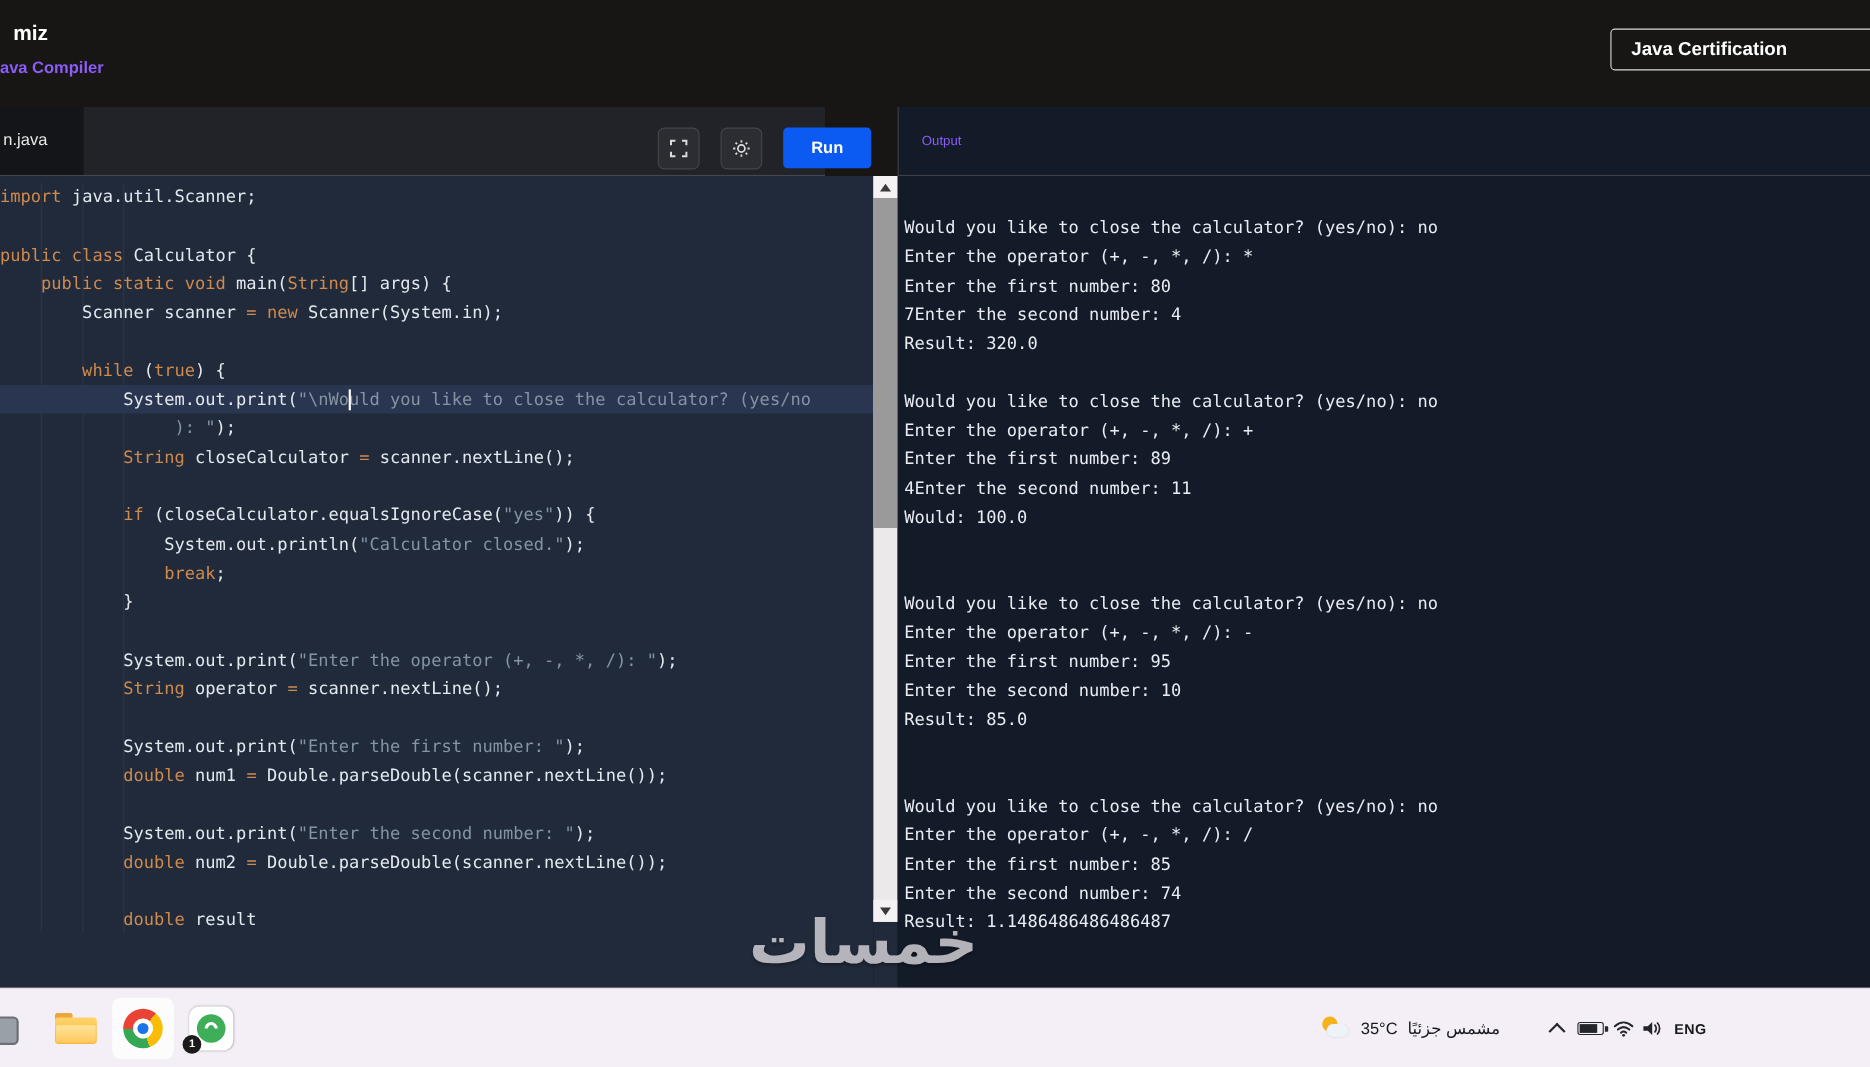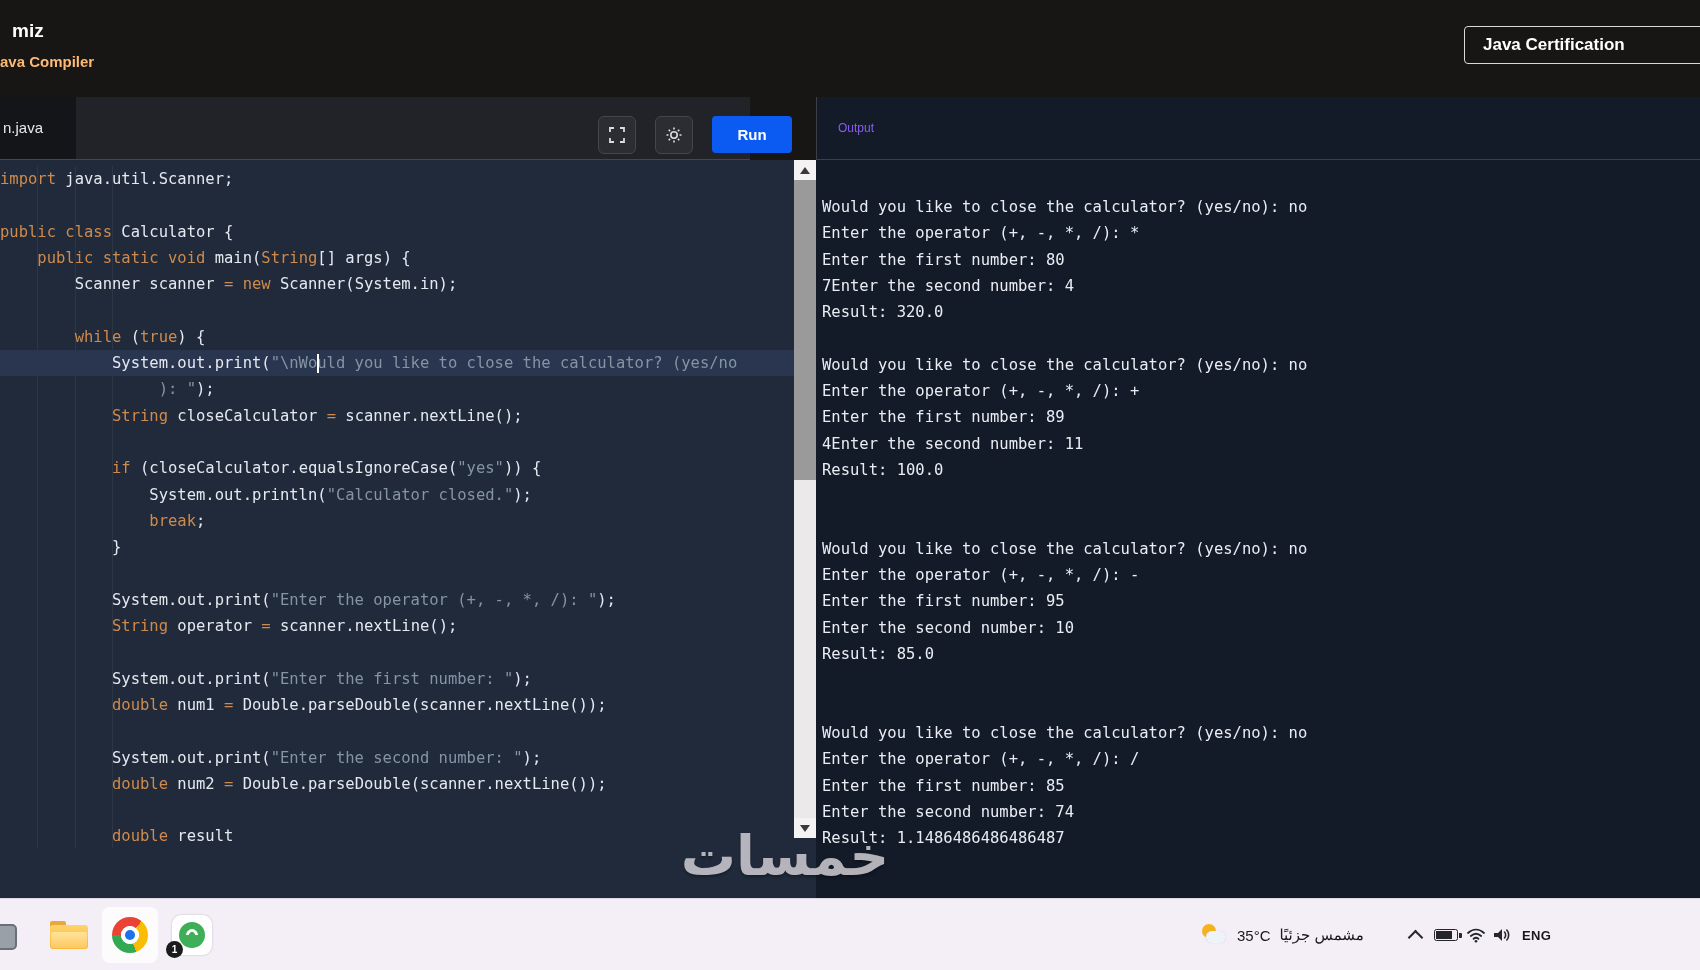--- a/index.html
+++ b/index.html
@@ -2,21 +2,21 @@
 <html><head>
 <meta charset="utf-8">
 <style>
   html,body{margin:0;padding:0;background:#000;}
   .screen{position:relative;width:1700px;height:970px;overflow:hidden;
           font-family:"Liberation Sans",sans-serif;background:#171615;}
 
   
   .site-header{position:absolute;left:0;top:0;width:100%;height:97px;background:#171615;}
   .brand-title{position:absolute;left:12px;top:20px;color:#fff;font-size:19px;font-weight:bold;}
-  .brand-subtitle{position:absolute;left:0;top:53px;color:#fdba74;font-size:15px;font-weight:600;}
+  .brand-subtitle{position:absolute;left:0;top:53px;color:#8b5cf6;font-size:15px;font-weight:600;}
   .cert-btn{position:absolute;left:1464px;top:26px;width:300px;height:38px;background:transparent;
             border:1px solid #d9d9d9;border-radius:4px;color:#fff;font-size:17px;font-weight:600;
             font-family:"Liberation Sans",sans-serif;text-align:left;padding:0 0 0 18px;white-space:nowrap;overflow:hidden;}
 
   
   .toolbar-row{position:absolute;left:0;top:97px;width:100%;height:63px;}
   .toolbar-left{position:absolute;left:0;top:0;width:750px;height:62px;background:#222329;border-bottom:1px solid #43474f;}
   .tab{position:absolute;left:0;top:0;width:76px;height:62px;background:#141519;color:#e9e9e9;
        font-size:15px;line-height:62px;padding-left:3px;box-sizing:border-box;}
   .icon-btn{position:absolute;top:19px;width:38px;height:38px;background:#2c2d33;border:1px solid #45464c;
@@ -174,21 +174,21 @@
           <div class="out-line">Would you like to close the calculator? (yes/no): no</div>
           <div class="out-line">Enter the operator (+, -, *, /): *</div>
           <div class="out-line">Enter the first number: 80</div>
           <div class="out-line">7Enter the second number: 4</div>
           <div class="out-line">Result: 320.0</div>
           <div class="out-line">&nbsp;</div>
           <div class="out-line">Would you like to close the calculator? (yes/no): no</div>
           <div class="out-line">Enter the operator (+, -, *, /): +</div>
           <div class="out-line">Enter the first number: 89</div>
           <div class="out-line">4Enter the second number: 11</div>
-          <div class="out-line">Result: 100.0</div>
+          <div class="out-line">Would: 100.0</div>
           <div class="out-line">&nbsp;</div>
           <div class="out-line">&nbsp;</div>
           <div class="out-line">Would you like to close the calculator? (yes/no): no</div>
           <div class="out-line">Enter the operator (+, -, *, /): -</div>
           <div class="out-line">Enter the first number: 95</div>
           <div class="out-line">Enter the second number: 10</div>
           <div class="out-line">Result: 85.0</div>
           <div class="out-line">&nbsp;</div>
           <div class="out-line">&nbsp;</div>
           <div class="out-line">Would you like to close the calculator? (yes/no): no</div>

